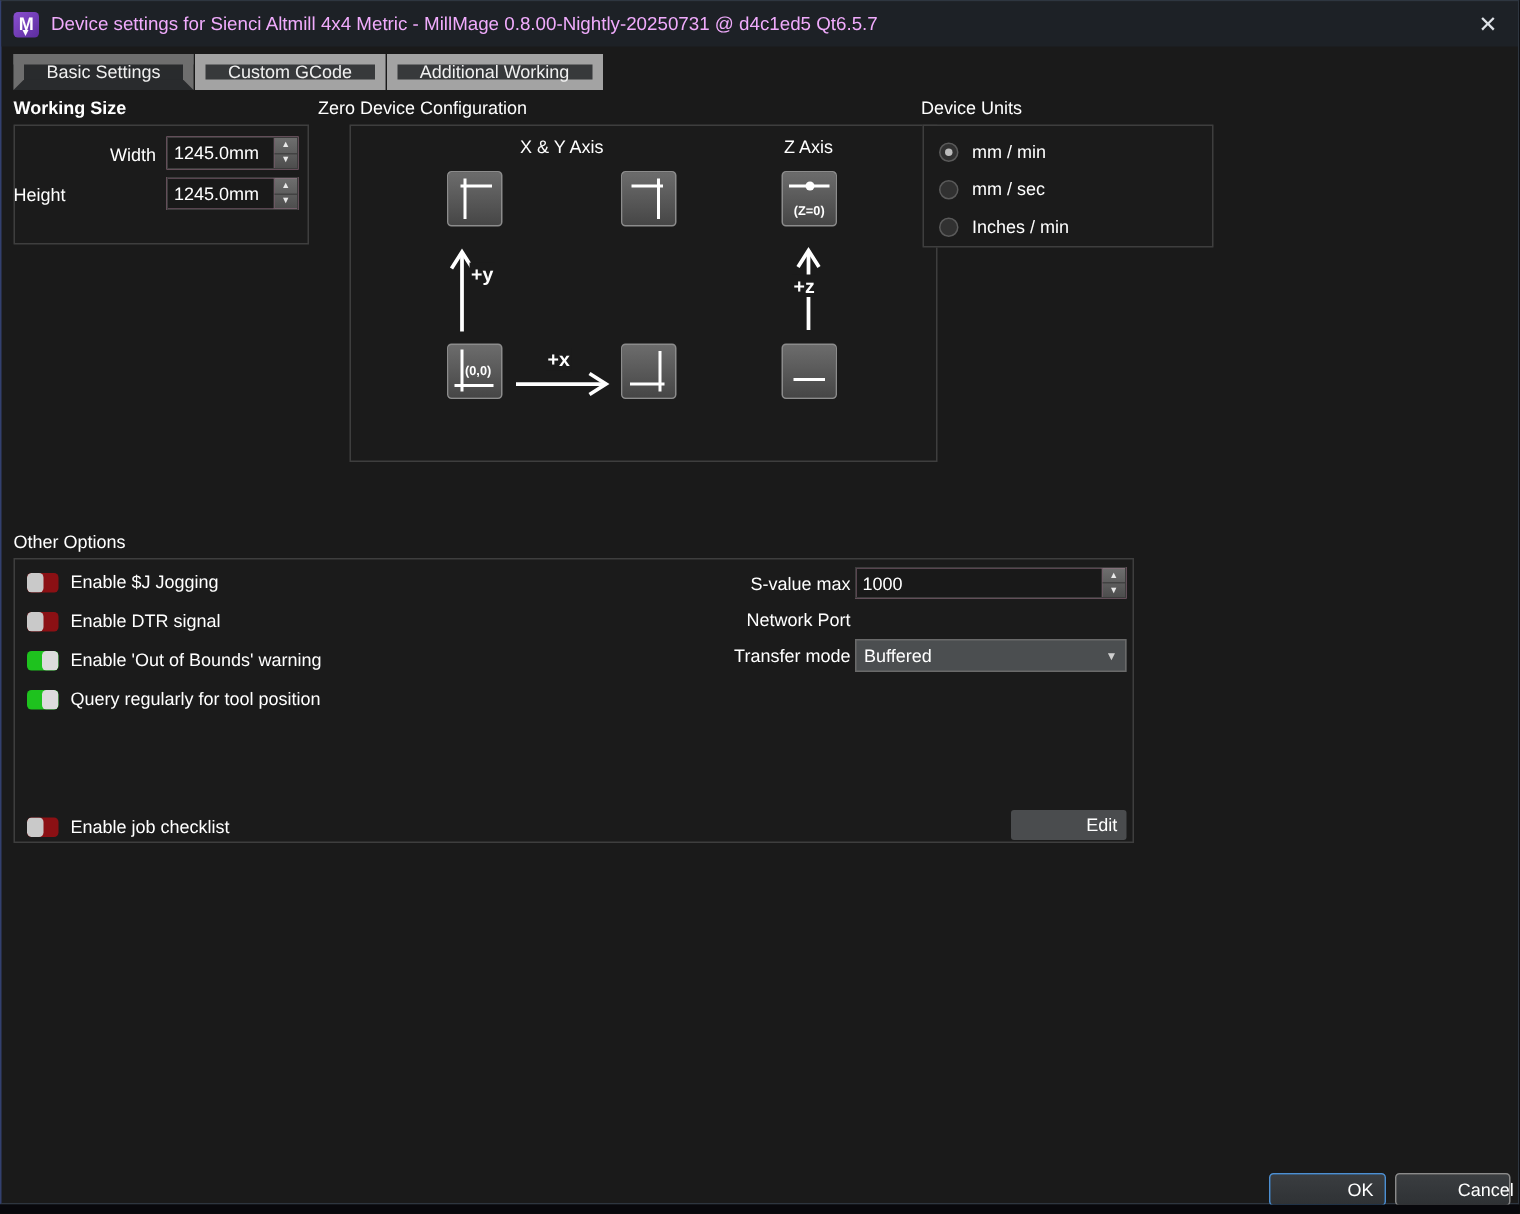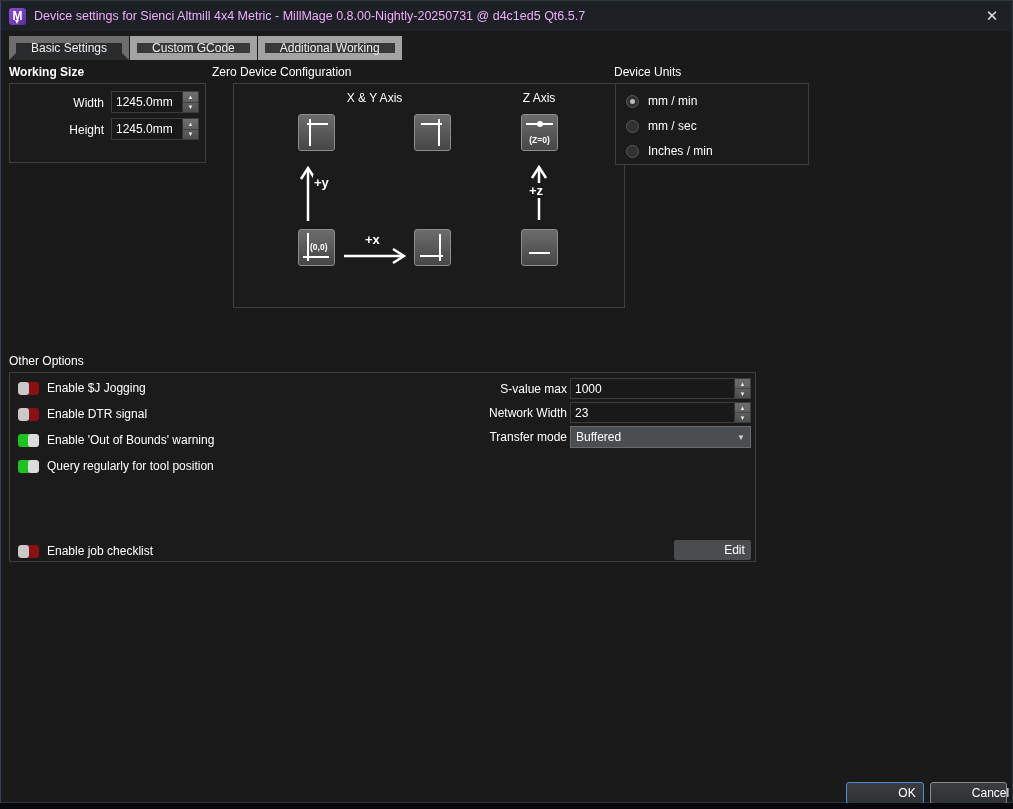--- a/index.html
+++ b/index.html
@@ -92,21 +92,21 @@
     <div class="group-title" style="left:8px;top:64px;font-weight:bold;">Working Size</div>
     <div class="group-box" style="left:8px;top:82px;width:197px;height:80px;"></div>
     <div class="lbl" style="position:absolute;left:8px;top:95px;width:95px;text-align:right;">Width</div>
     <div class="spin" style="left:110px;top:90px;width:88px;height:22px;">
       <input value="1245.0mm" style="">
       <div class="sbtns">
         <div class="up">▲</div>
         <div>▼</div>
       </div>
     </div>
-    <div class="lbl" style="position:absolute;left:8px;top:122px;width:95px;text-align:right;">Height</div>
+    <div class="lbl" style="position:absolute;left:8px;top:122px;width:95px;text-align:left;">Height</div>
     <div class="spin" style="left:110px;top:117px;width:88px;height:22px;">
       <input value="1245.0mm" style="">
       <div class="sbtns">
         <div class="up">▲</div>
         <div>▼</div>
       </div>
     </div>
 
     <div class="group-title" style="left:211px;top:64px;">Zero Device Configuration</div>
     <div class="group-box" style="left:212px;top:82px;width:392px;height:225px;margin-left:20px;">
@@ -206,28 +206,21 @@
 
       <div class="field-label" style="left:440px;top:9px;">S-value max</div>
       <div class="spin" style="left:560px;top:5px;width:181px;height:21px;">
         <input value="1000" style="">
         <div class="sbtns">
           <div class="up">▲</div>
           <div>▼</div>
         </div>
       </div>
 
-      <div class="field-label" style="left:440px;top:33px;">Network Width</div>
-      <div class="spin" style="left:560px;top:29px;width:181px;height:21px;">
-        <input value="23" style="">
-        <div class="sbtns">
-          <div class="up">▲</div>
-          <div>▼</div>
-        </div>
-      </div>
+      <div class="field-label" style="left:440px;top:33px;">Network Port</div>
 
       <div class="field-label" style="left:440px;top:57px;">Transfer mode</div>
       <div class="dropdown" style="left:560px;top:53px;width:181px;height:22px;">
         <span>Buffered</span>
         <span class="dd-arrow">▼</span>
       </div>
 
       <div class="toggle-row" style="left:8px;top:170px;">
         <div class="toggle">
             <div class="knob"></div>

